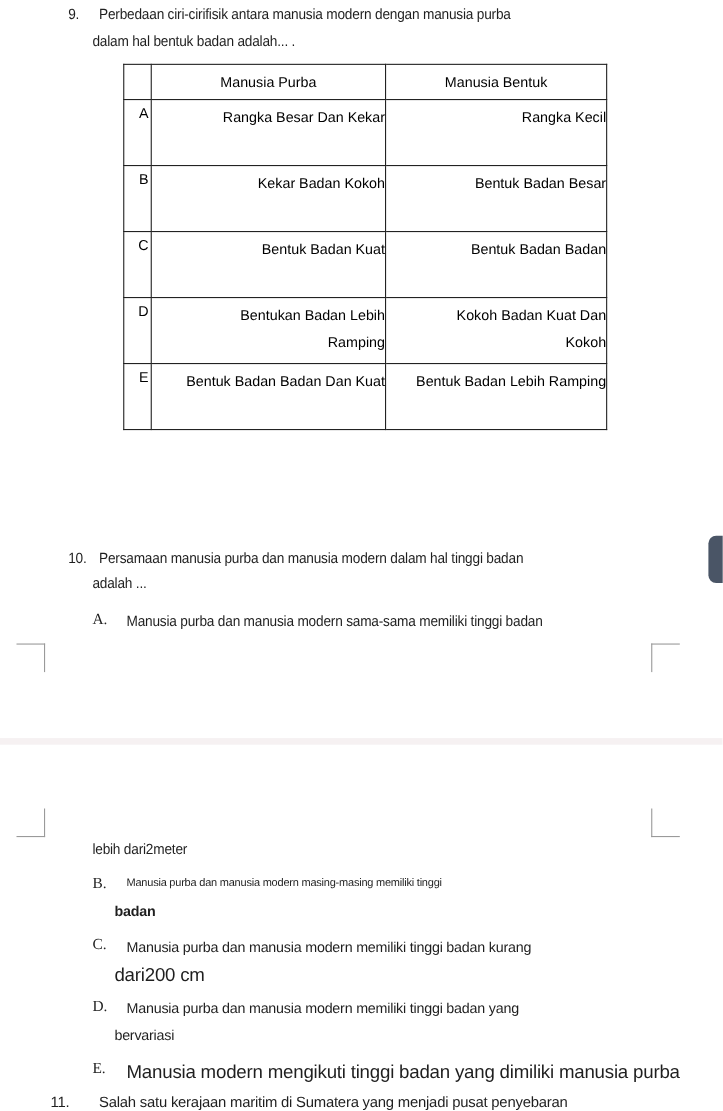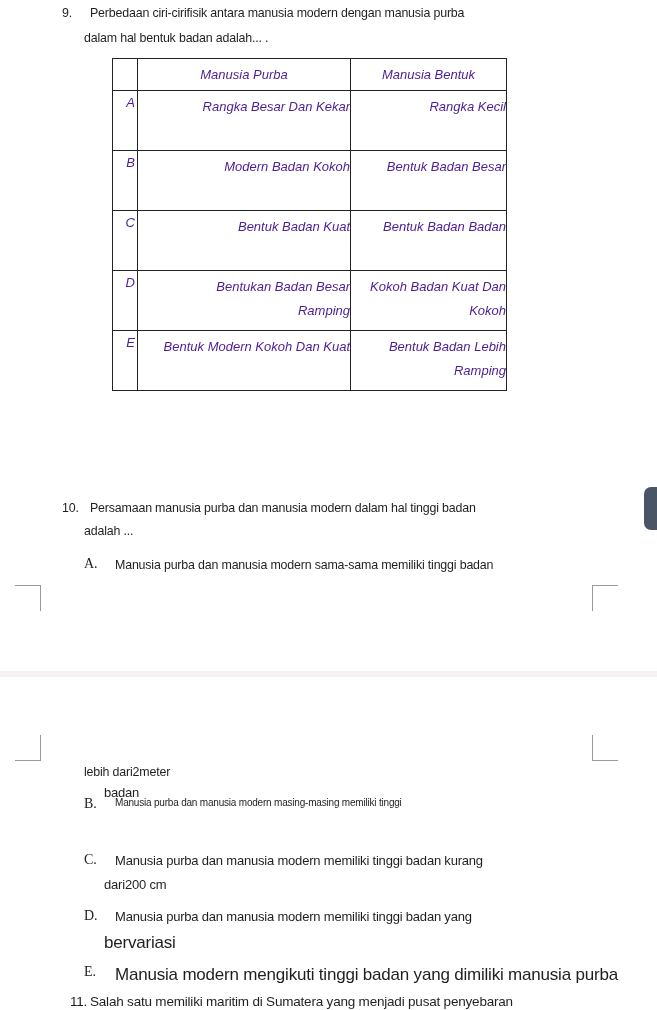--- a/index.html
+++ b/index.html
@@ -6,22 +6,22 @@
   body {
     width: 657px; height: 1010px; overflow: hidden; position: relative;
     background: #ffffff;
     font-family: "Liberation Sans", sans-serif;
     color: #1a1a1a;
   }
   .abs { position: absolute; }
   .qtext { font-size: 13.5px; letter-spacing: -0.2px; color: #1f1f1f; white-space: nowrap; }
   .cond { font-family: "Liberation Sans", sans-serif; transform-origin: left top; transform: scaleX(0.92); }
   table.opts {
-    position: absolute; left: 112px; top: 58px; width: 395px;
-    border-collapse: collapse; font-size: 13px; color: #4c1d95; font-style: italic;
+    position: absolute; left: 112px; top: 58px; width: 440px;
+    border-collapse: collapse; font-size: 13px; color: #000000;
   }
   table.opts td, table.opts th {
     border: 1.5px solid #222; vertical-align: top; padding: 0;
     font-weight: normal;
   }
   table.opts th { height: 31px; text-align: center; vertical-align: middle; }
   table.opts td { height: 55px; }
   .lettercell { width: 22px; text-align: right; padding-right: 2px !important; padding-top: 4px !important; }
   .cell { padding: 4px 0 0 10px !important; line-height: 24px; }
   .cell span { display: block; text-align: right; }
@@ -59,50 +59,50 @@
     <td class="cell">
           <span>Rangka Besar Dan Kekar</span>
         </td>
     <td class="cell">
           <span>Rangka Kecil</span>
         </td>
   </tr>
   <tr>
     <td class="lettercell">B</td>
     <td class="cell">
-          <span>Modern Badan Kokoh</span>
+          <span>Kekar Badan Kokoh</span>
         </td>
     <td class="cell">
           <span>Bentuk Badan Besar</span>
         </td>
   </tr>
   <tr>
     <td class="lettercell">C</td>
     <td class="cell">
           <span>Bentuk Badan Kuat</span>
         </td>
     <td class="cell">
           <span>Bentuk Badan Badan</span>
         </td>
   </tr>
   <tr>
     <td class="lettercell">D</td>
     <td class="cell">
-      <span>Bentukan Badan Besar</span>
+      <span>Bentukan Badan Lebih</span>
       <span>Ramping</span>
     </td>
     <td class="cell">
       <span>Kokoh Badan Kuat Dan</span>
       <span>Kokoh</span>
     </td>
   </tr>
   <tr>
     <td class="lettercell" style="height:48px;">E</td>
     <td class="cell">
-          <span>Bentuk Modern Kokoh Dan Kuat</span>
+          <span>Bentuk Badan Badan Dan Kuat</span>
         </td>
     <td class="cell">
           <span>Bentuk Badan Lebih Ramping</span>
         </td>
   </tr>
 </tbody>
   </table>
 
 <div class="abs qtext cond" style="left:62px; top:500px;">10.</div>
 <div class="abs qtext cond" style="left:90px; top:500px;">Persamaan manusia purba dan manusia modern dalam hal tinggi badan</div>
@@ -114,29 +114,29 @@
 <div class="corner c-tl"></div>
 <div class="corner c-tr"></div>
 <div class="page-gap"></div>
 <div class="corner c-bl"></div>
 <div class="corner c-br"></div>
 
 <div class="abs qtext cond" style="left:84px; top:764px;">lebih dari2meter</div>
 
 <div class="opt-letter" style="left:84px; top:796px;">B.</div>
 <div class="abs qtext" style="left:115px; top:797px; font-size:10px;">Manusia purba dan manusia modern masing-masing memiliki tinggi</div>
-<div class="abs qtext" style="left:104px; top:785px; font-size:13px;">badan</div>
+<div class="abs qtext" style="left:104px; top:821px; font-size:13px;font-weight:bold;">badan</div>
 
 <div class="opt-letter" style="left:84px; top:852px;">C.</div>
 <div class="abs qtext" style="left:115px; top:853px; font-size:13px;">Manusia purba dan manusia modern memiliki tinggi badan kurang</div>
-<div class="abs qtext" style="left:104px; top:877px; font-size:13px;">dari200 cm</div>
+<div class="abs qtext" style="left:104px; top:877px; font-size:17px;">dari200 cm</div>
 
 <div class="opt-letter" style="left:84px; top:908px;">D.</div>
 <div class="abs qtext" style="left:115px; top:909px; font-size:13px;">Manusia purba dan manusia modern memiliki tinggi badan yang</div>
-<div class="abs qtext" style="left:104px; top:933px; font-size:17px;">bervariasi</div>
+<div class="abs qtext" style="left:104px; top:933px; font-size:13px;">bervariasi</div>
 
 <div class="opt-letter" style="left:84px; top:964px;">E.</div>
 <div class="abs qtext" style="left:115px; top:965px; font-size:17px;">Manusia modern mengikuti tinggi badan yang dimiliki manusia purba</div>
 
-<div class="abs qtext" style="left:70px; top:994px; font-size:13.5px;">11.</div>
-<div class="abs qtext" style="left:90px; top:994px; font-size:13.5px;">Salah satu memiliki maritim di Sumatera yang menjadi pusat penyebaran</div>
+<div class="abs qtext" style="left:46px; top:994px; font-size:13.5px;">11.</div>
+<div class="abs qtext" style="left:90px; top:994px; font-size:13.5px;">Salah satu kerajaan maritim di Sumatera yang menjadi pusat penyebaran</div>
 
 <div class="side-tab"></div>
 
 </body></html>

